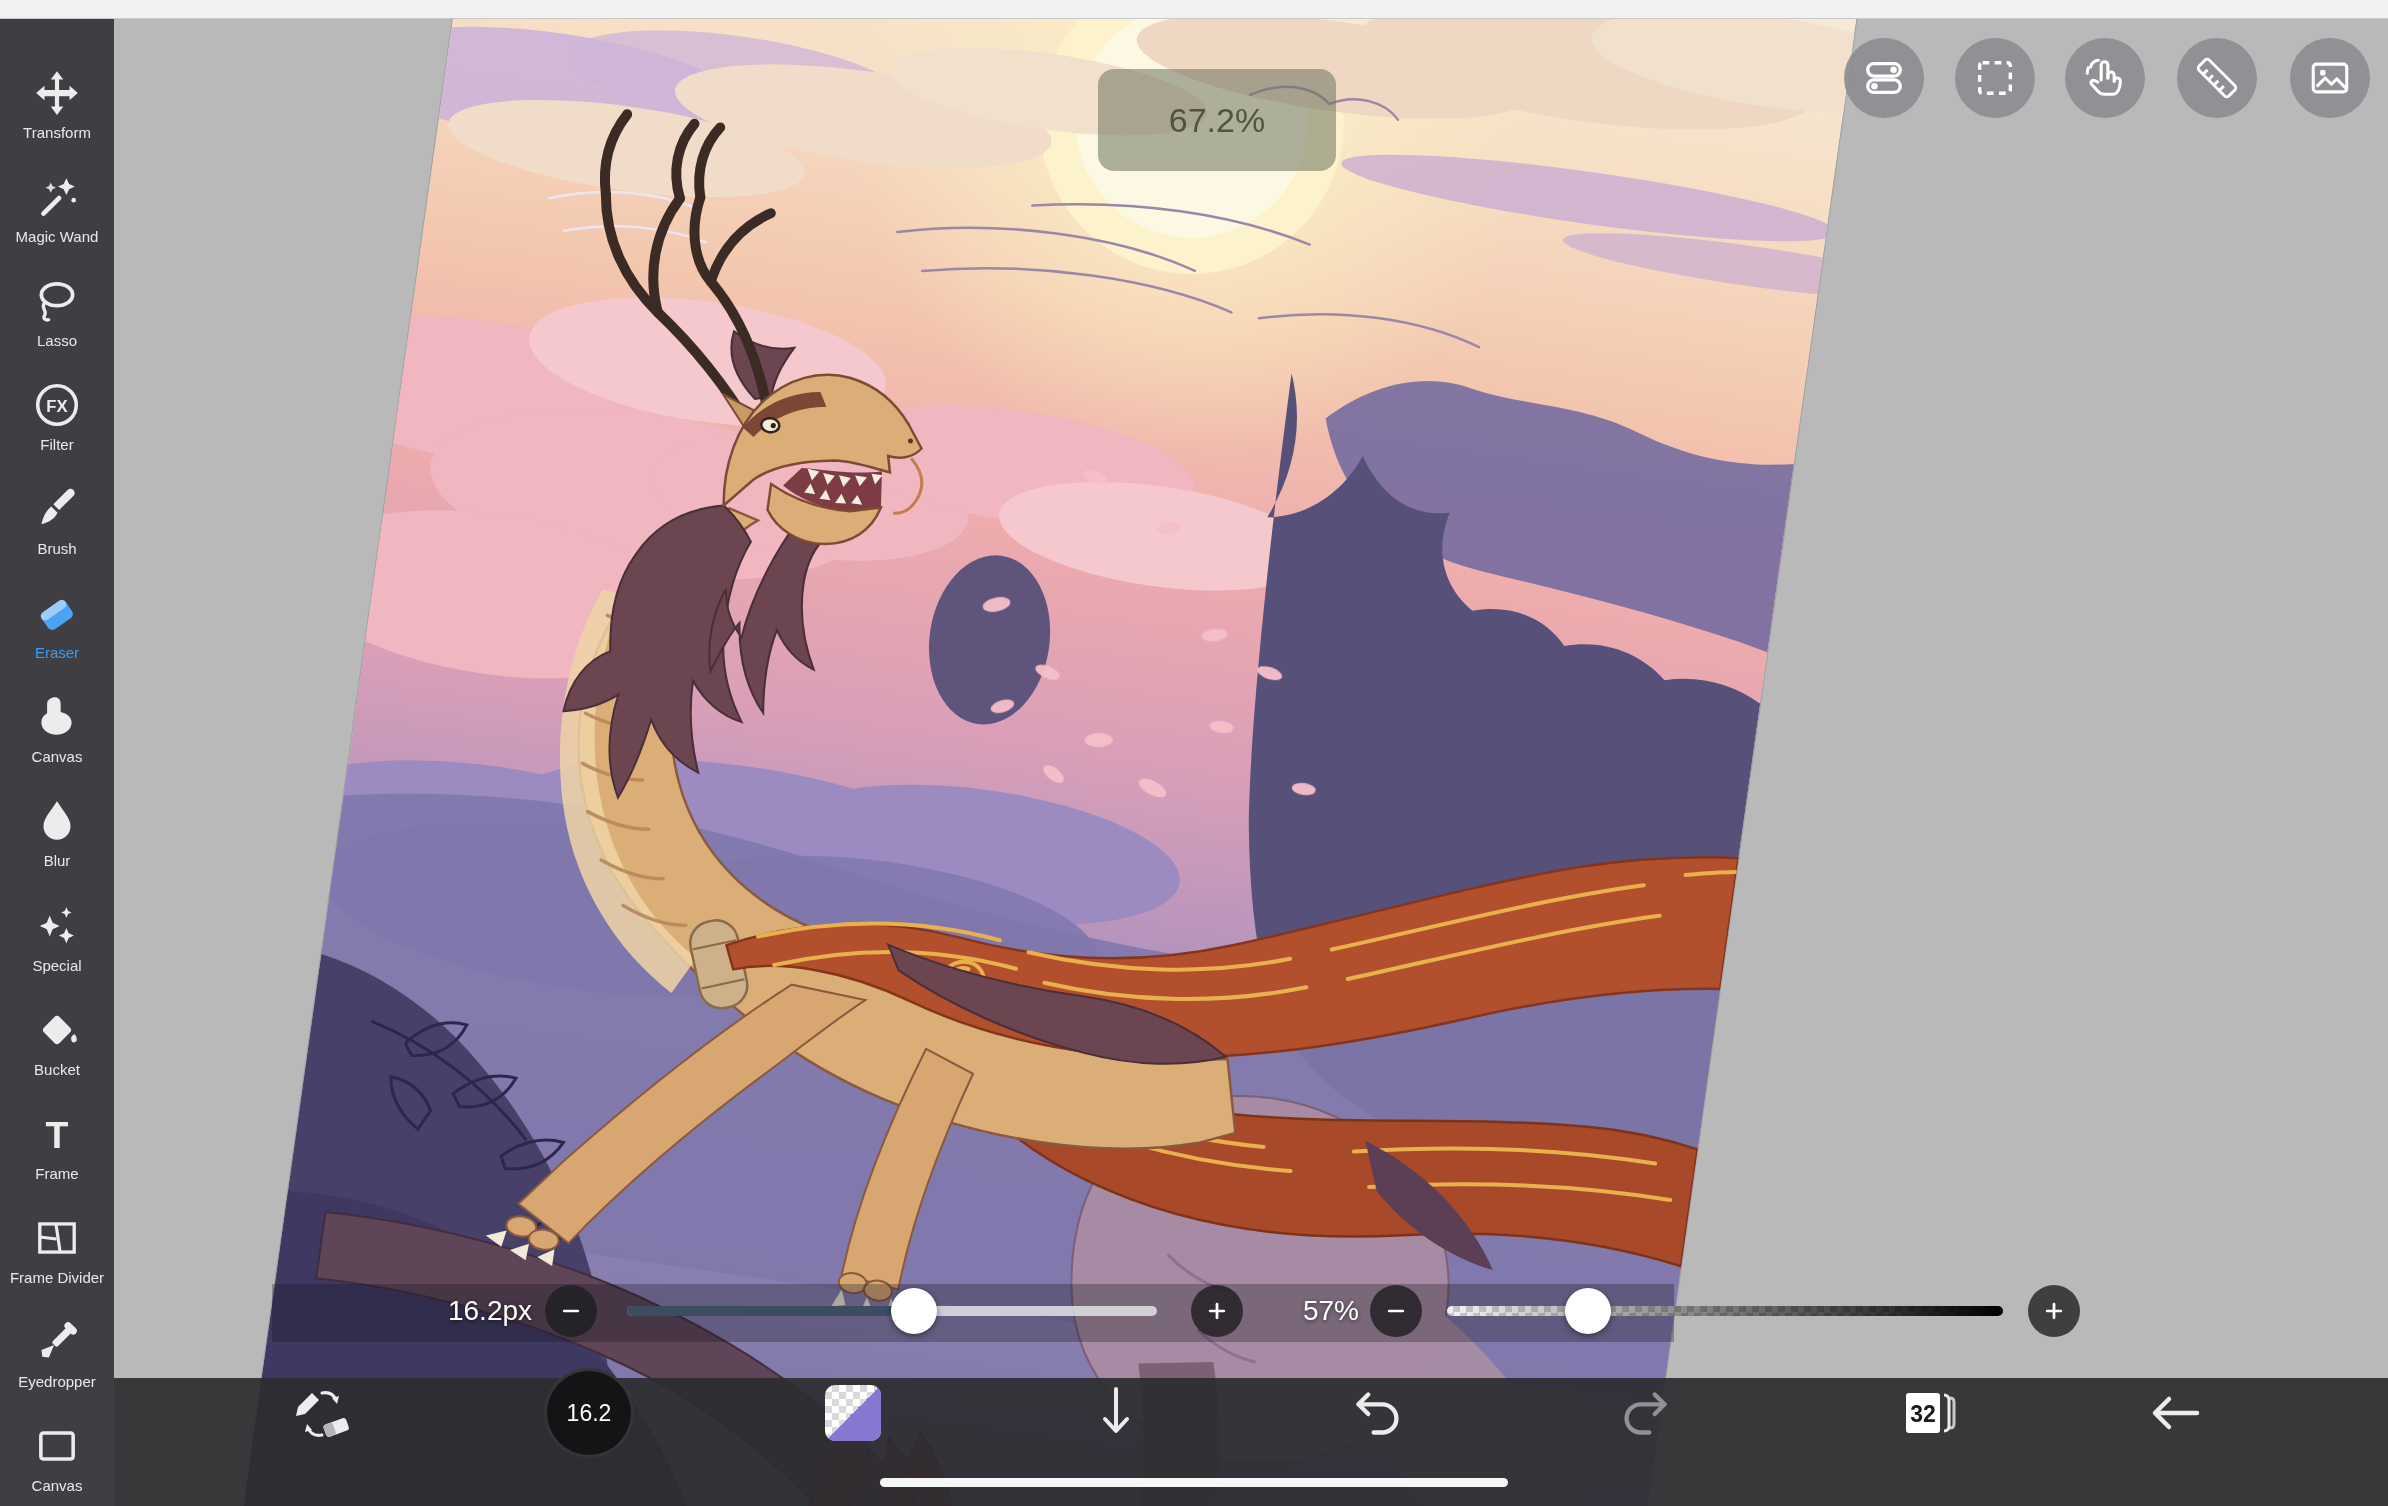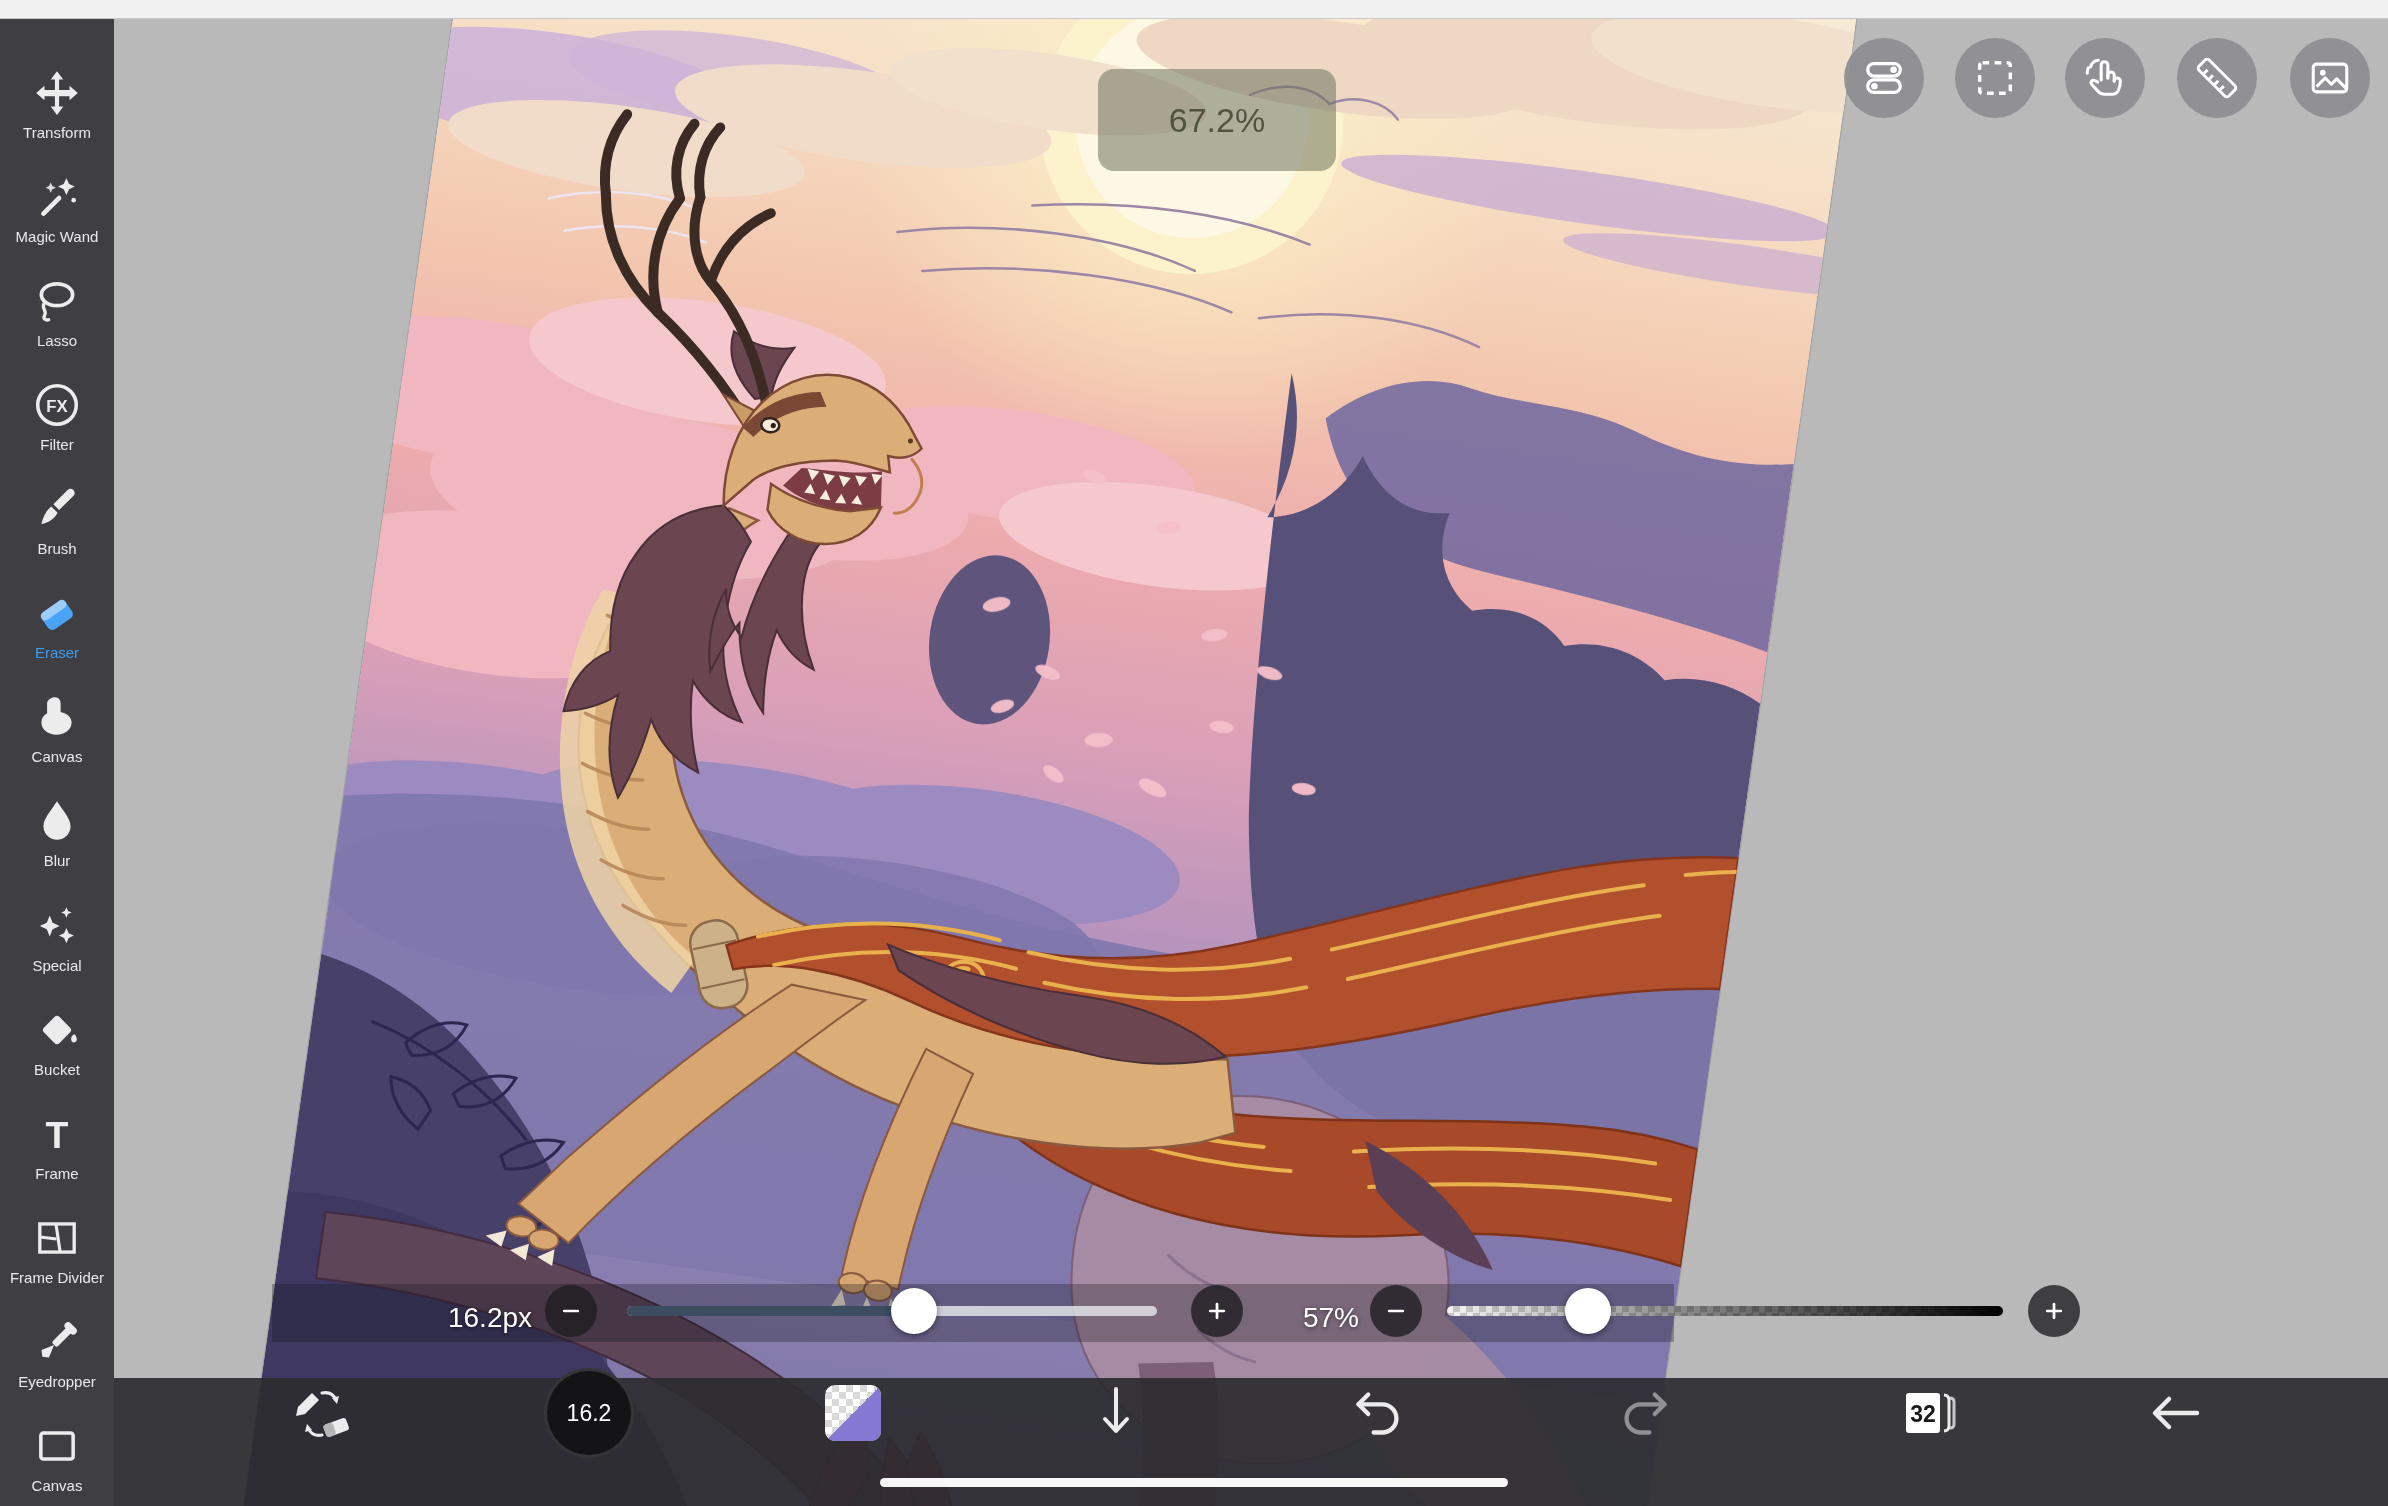--- a/index.html
+++ b/index.html
@@ -31,21 +31,21 @@
     z-index:20;margin-left:23px;}
   .zoom-toast span{font-size:34px;color:rgba(72,76,58,0.92);}
   
   .cbtn{position:absolute;width:80px;height:80px;border-radius:50%;
     background:rgba(140,140,145,0.92);display:flex;align-items:center;justify-content:center;z-index:20;}
   .cbtn svg{width:46px;height:46px;}
   
   .slider-band{position:absolute;left:272px;top:1284px;width:1402px;height:58px;
     background:rgba(20,20,26,0.30);z-index:10;}
   .slider-label{position:absolute;transform:translate(-50%,-50%);color:#fff;font-size:28px;
-    text-shadow:0 1px 4px rgba(0,0,0,0.6);z-index:12;white-space:nowrap;margin-top:7px;}
+    text-shadow:0 1px 4px rgba(0,0,0,0.6);z-index:12;white-space:nowrap;}
   .sbtn{position:absolute;width:52px;height:52px;border-radius:50%;background:rgba(28,28,32,0.78);
     transform:translate(-50%,-50%);display:flex;align-items:center;justify-content:center;z-index:12;}
   .sbtn svg{width:30px;height:30px;}
   .track{position:absolute;height:10px;border-radius:5px;z-index:11;}
   .track1{left:627px;top:1306px;width:530px;background:rgba(228,232,236,0.82);}
   .track1-fill{position:absolute;left:627px;top:1306px;width:287px;height:10px;
     border-radius:5px 0 0 5px;background:#3c4d61;z-index:11;}
   .track2{left:1447px;top:1306px;width:556px;
     background-image:linear-gradient(to right, rgba(128,128,128,0), rgba(0,0,0,1)),
       conic-gradient(#c9c9c9 25%, #f3f3f3 0 50%, #c9c9c9 0 75%, #f3f3f3 0);

